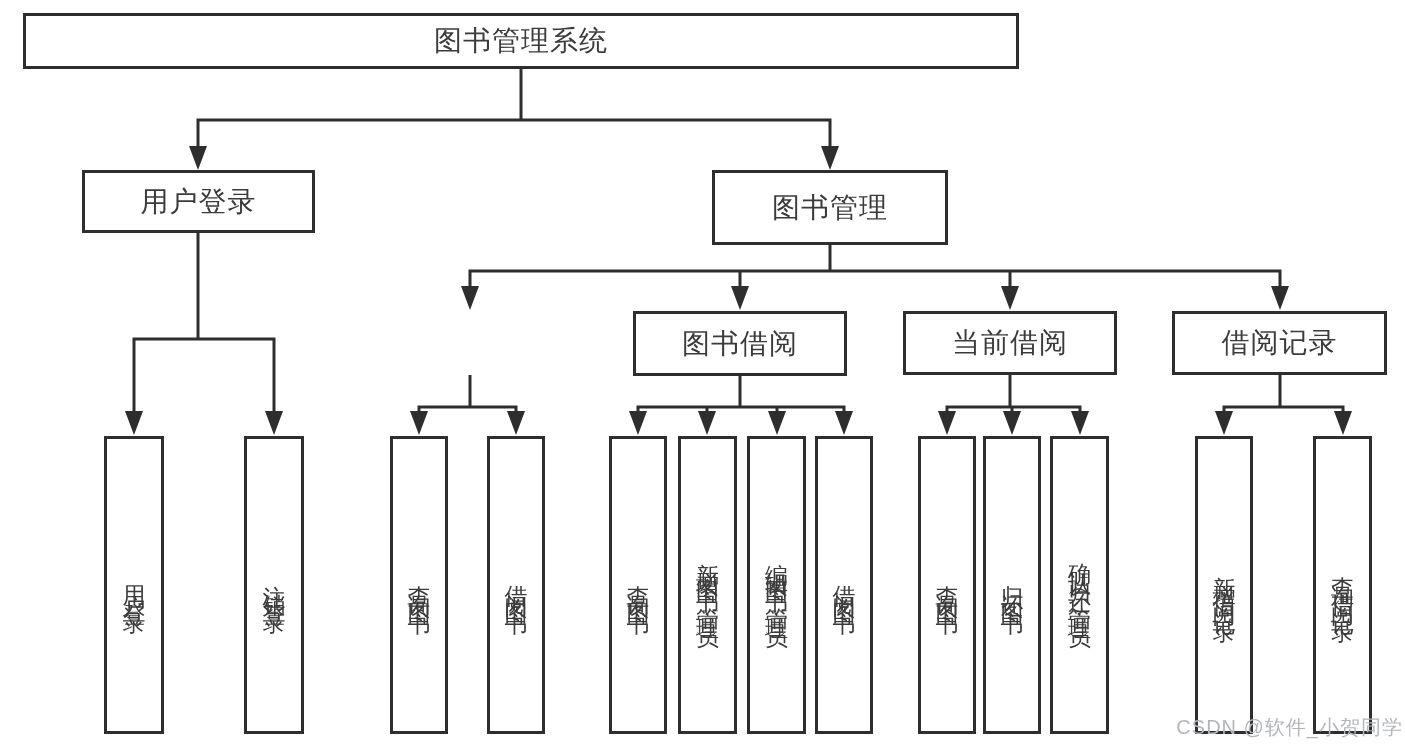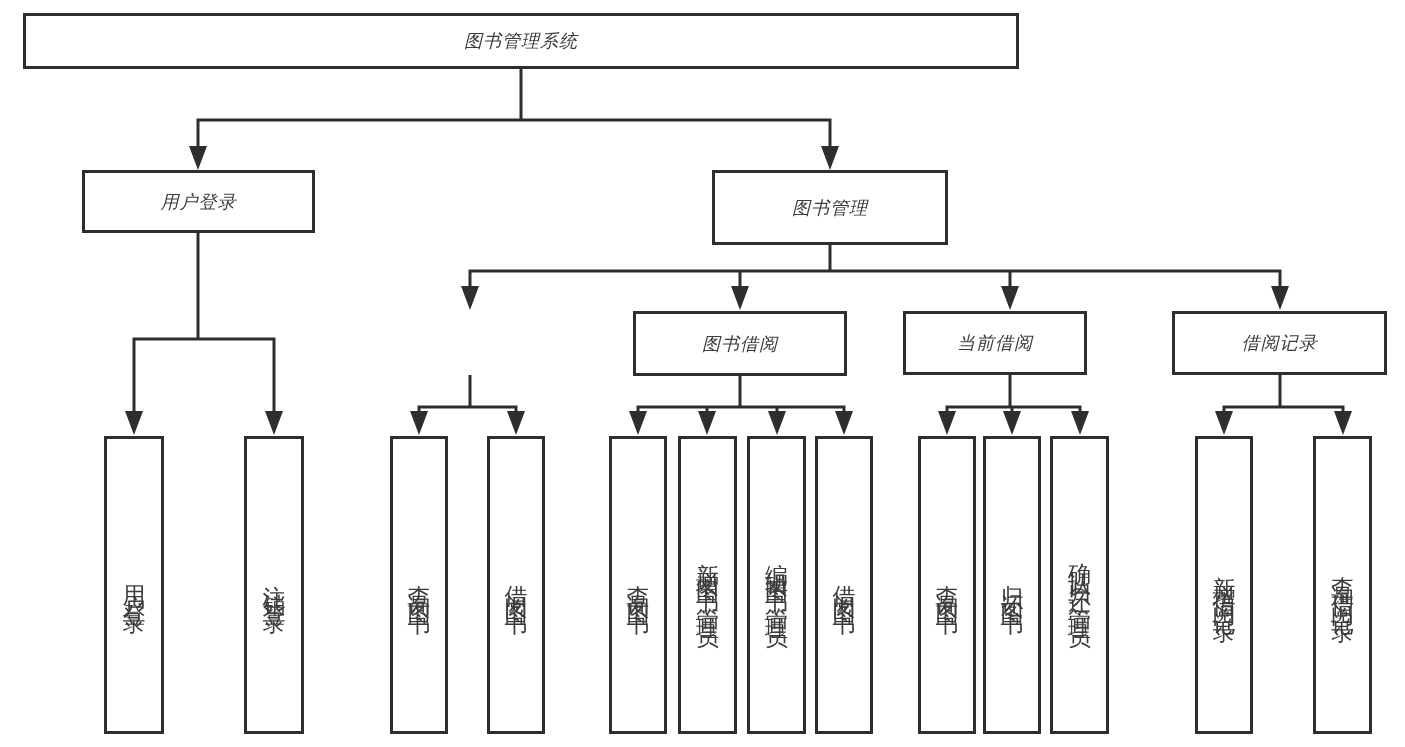--- a/index.html
+++ b/index.html
@@ -24,25 +24,24 @@
   }
   .node {
     position: absolute;
     box-sizing: border-box;
     border: 3px solid #2e2e2e;
     background: #ffffff;
     display: flex;
     align-items: center;
     justify-content: center;
     color: #3b3b3b;
-    font-size: 18px;
+    font-size: 28px;
     letter-spacing: 1px;
     z-index: 2;
     white-space: nowrap;
-    font-style: italic;
   }
   .leaf {
     position: absolute;
     box-sizing: border-box;
     border: 3px solid #2e2e2e;
     background: #ffffff;
     display: flex;
     align-items: center;
     justify-content: center;
     color: #3b3b3b;
@@ -125,21 +124,21 @@
   <div class="node" style="left:82px; top:170px; width:233px; height:63px;">
     <span>用户登录</span>
   </div>
   <div class="node" style="left:712px; top:170px; width:236px; height:75px;">
     <span>图书管理</span>
   </div>
 
   <div class="node" style="left:633px; top:311px; width:214px; height:65px;">
     <span>图书借阅</span>
   </div>
-  <div class="node" style="left:903px; top:311px; width:184px; height:64px;">
+  <div class="node" style="left:903px; top:311px; width:214px; height:64px;">
     <span>当前借阅</span>
   </div>
   <div class="node" style="left:1172px; top:311px; width:215px; height:64px;">
     <span>借阅记录</span>
   </div>
 
   <div class="leaf" style="left:104px; width:60px;">
     <span class="vtext">用户登录</span>
   </div>
   <div class="leaf" style="left:244px; width:60px;">
@@ -176,14 +175,15 @@
     <span class="vtext">确认归还（管理员）</span>
   </div>
 
   <div class="leaf" style="left:1195px; width:58px;">
     <span class="vtext">新增借阅记录</span>
   </div>
   <div class="leaf" style="left:1313px; width:59px;">
     <span class="vtext">查询借阅记录</span>
   </div>
 
+  <div class="watermark">CSDN @软件_小贺同学</div>
 
 </div>
 
 </body></html>

